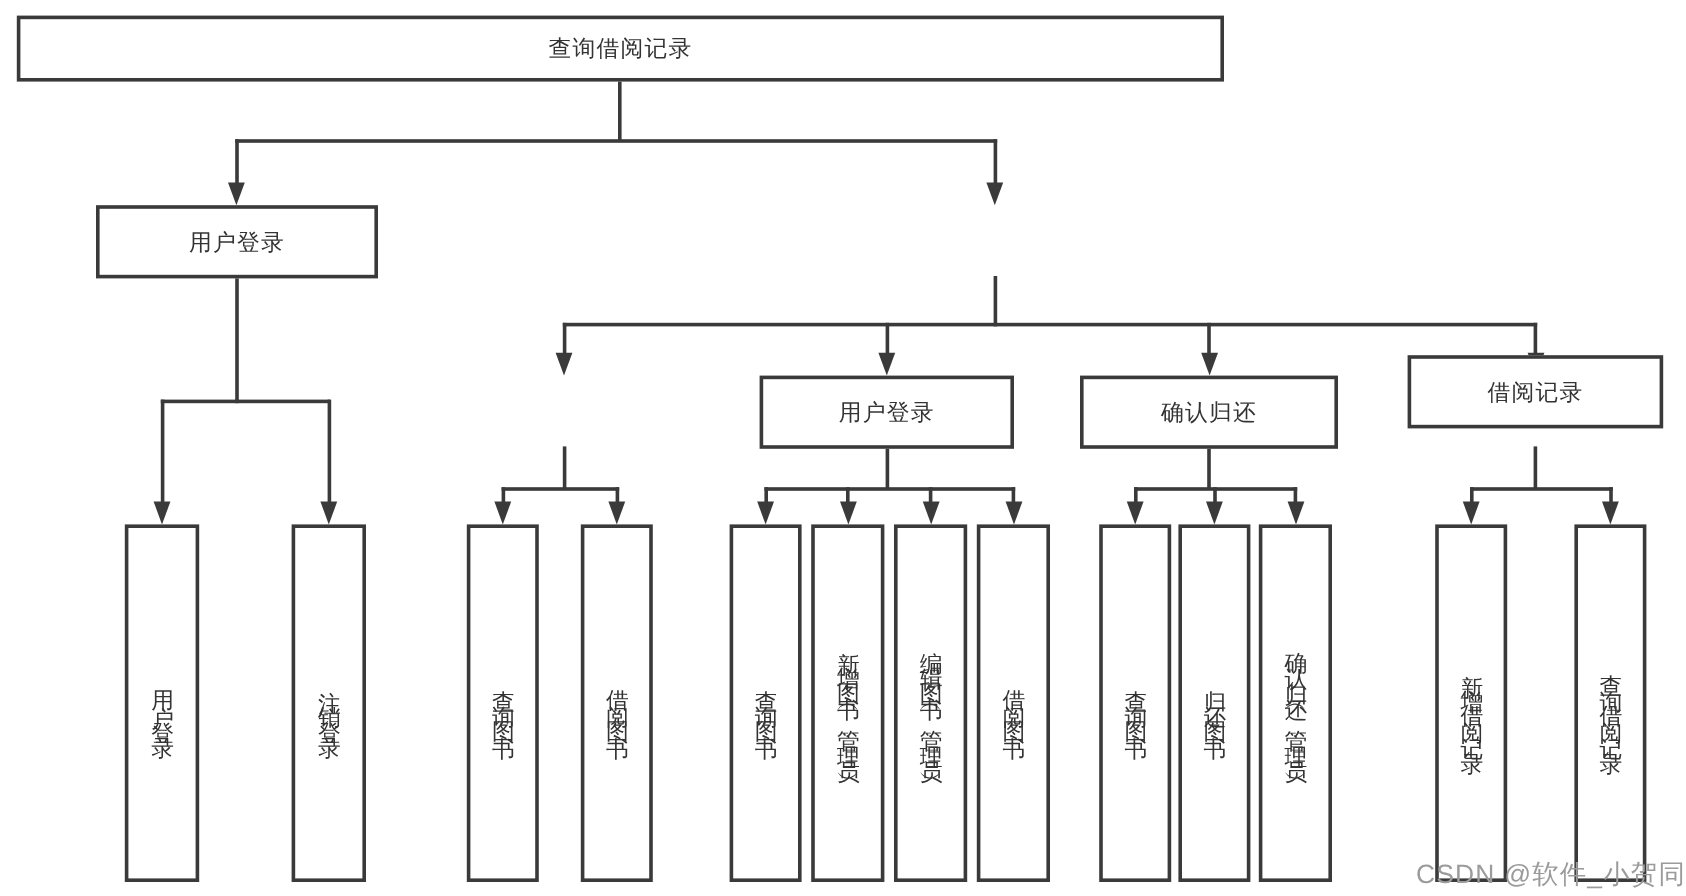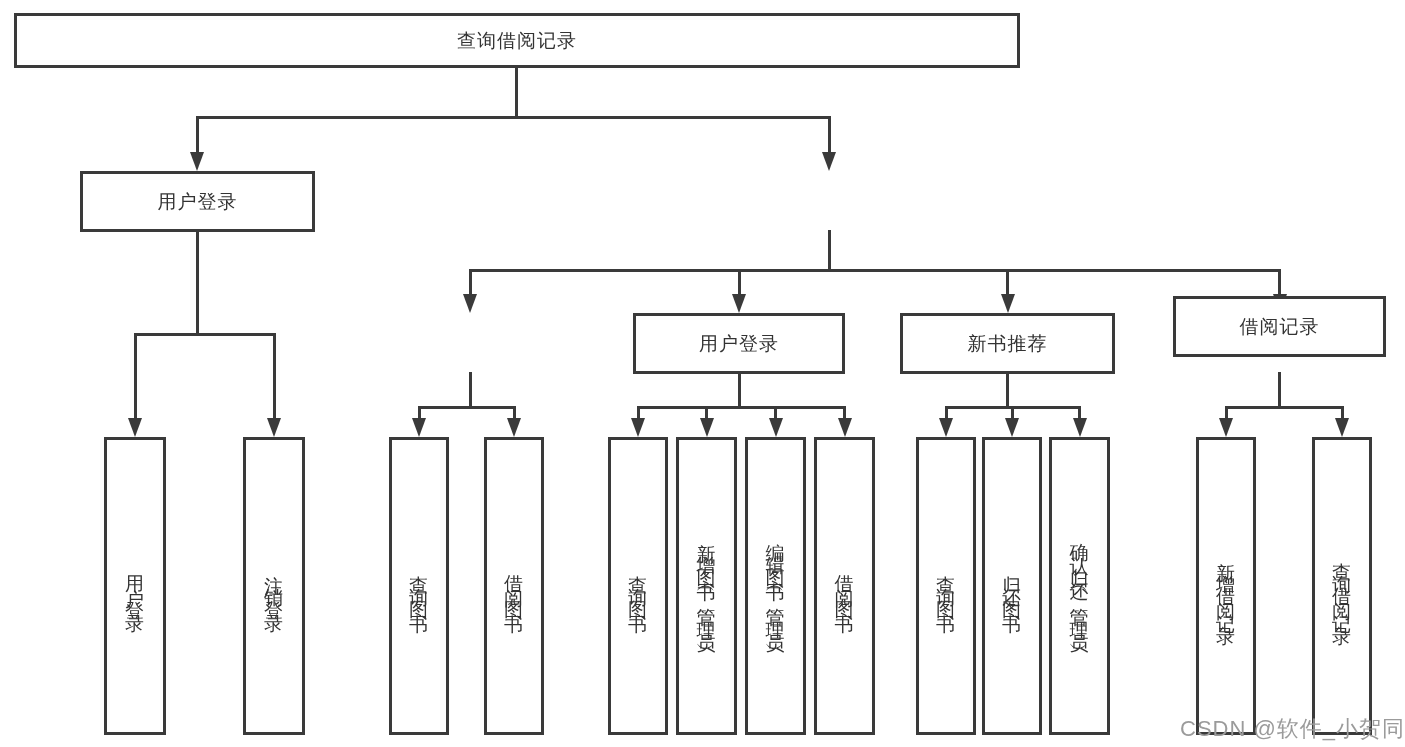--- a/index.html
+++ b/index.html
@@ -118,21 +118,21 @@
   </div>
 
   <div class="box" style="left:80px;top:171px;width:235px;height:61px">
     <span>用户登录</span>
   </div>
 
   <div class="box" style="left:633px;top:313px;width:212px;height:61px">
     <span>用户登录</span>
   </div>
   <div class="box" style="left:900px;top:313px;width:215px;height:61px">
-    <span>新书推荐</span>
+    <span>确认归还</span>
   </div>
   <div class="box" style="left:1173px;top:296px;width:213px;height:61px">
     <span>借阅记录</span>
   </div>
 
   <div class="box" style="left:104px;top:437px;width:62px;height:298px">
     <span class="vtext">用户登录</span>
   </div>
   <div class="box" style="left:243px;top:437px;width:62px;height:298px">
     <span class="vtext">注销登录</span>

